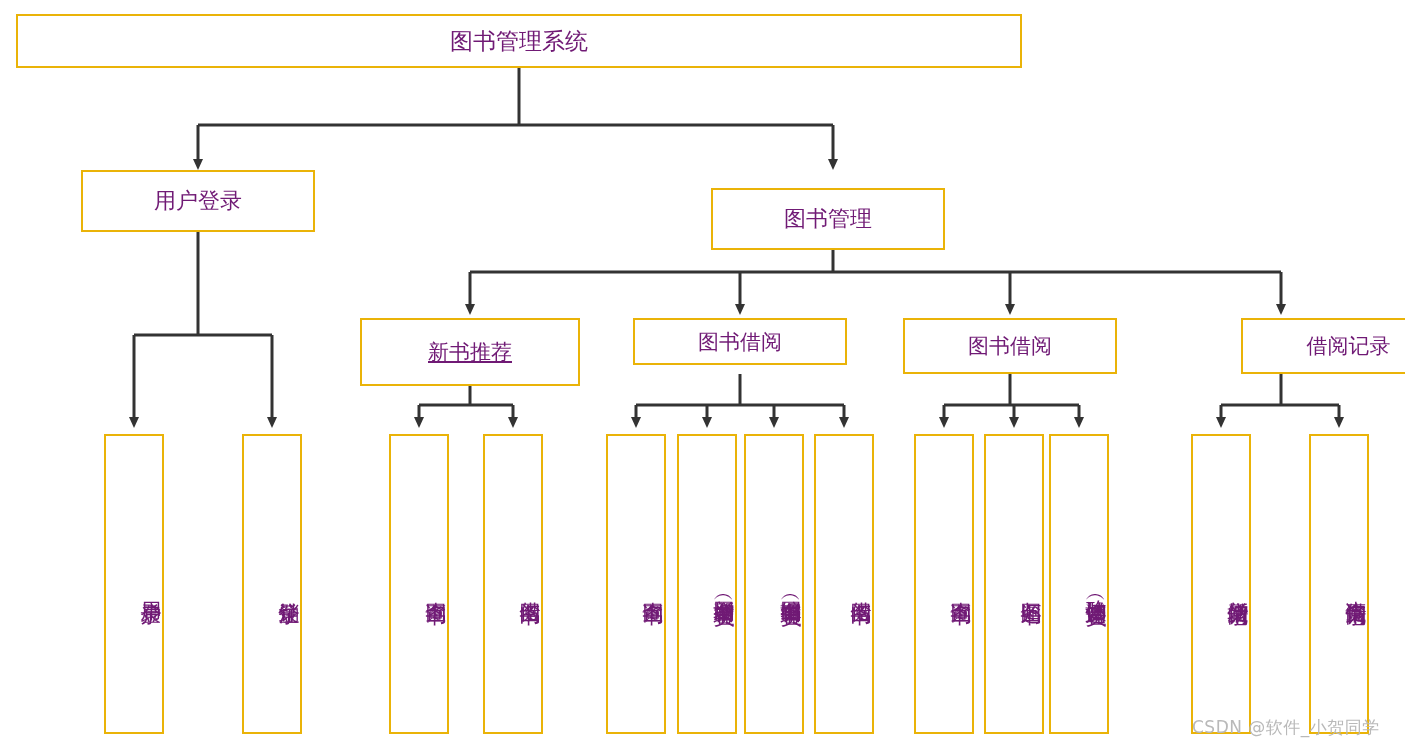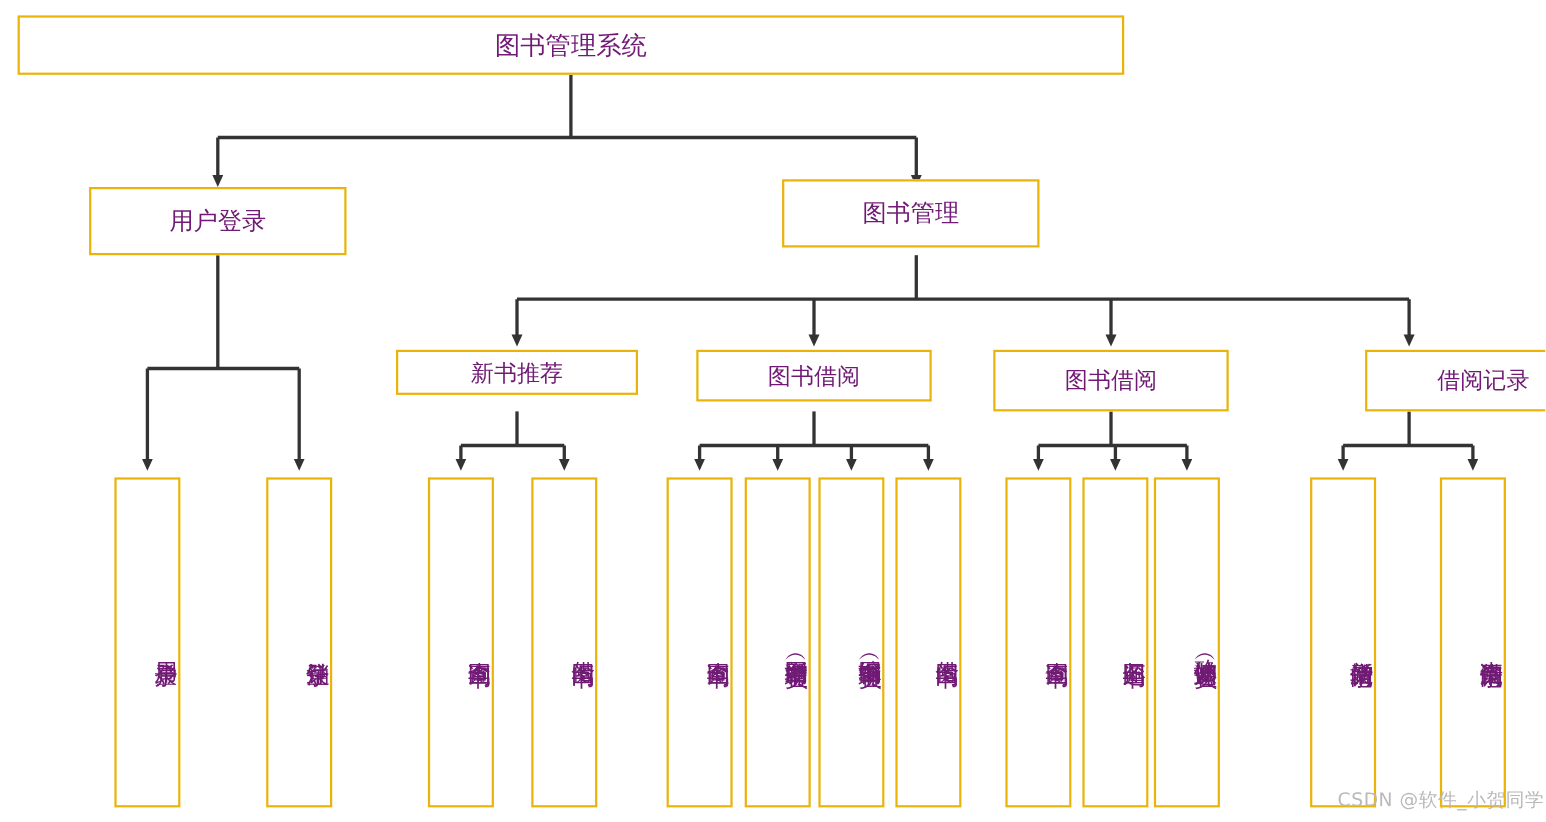--- a/index.html
+++ b/index.html
@@ -139,25 +139,25 @@
   </svg>
 
   <div class="node root" style="left:16px; top:14px; width:1006px; height:54px;">
     <span>图书管理系统</span>
   </div>
 
   <div class="node level2" style="left:81px; top:170px; width:234px; height:62px;">
     <span>用户登录</span>
   </div>
 
-  <div class="node level2" style="left:711px; top:163px; width:234px; height:62px;align-items:center;">
+  <div class="node level2" style="left:711px; top:188px; width:234px; height:62px;align-items:center;">
     <span>图书管理</span>
   </div>
 
-  <div class="node level3" style="left:360px; top:318px; width:220px; height:41px;">
+  <div class="node level3" style="left:360px; top:318px; width:220px; height:68px;text-decoration:underline;">
     <span>新书推荐</span>
   </div>
 
   <div class="node level3" style="left:633px; top:318px; width:214px; height:47px;">
     <span>图书借阅</span>
   </div>
 
   <div class="node level3" style="left:903px; top:318px; width:214px; height:56px;">
     <span>图书借阅</span>
   </div>
@@ -211,15 +211,15 @@
   </div>
 
   <div class="node leaf" style="left:1191px; top:434px; width:60px; height:300px;">
     <span class="cap">新增借阅记录</span>
   </div>
 
   <div class="node leaf" style="left:1309px; top:434px; width:60px; height:300px;">
     <span class="cap">查询借阅记录</span>
   </div>
 
-  <div class="watermark" style="left:1192px; top:716px;margin-left:24px;">CSDN @软件_小贺同学</div>
+  <div class="watermark" style="left:1192px; top:716px;">CSDN @软件_小贺同学</div>
 
 </div>
 
 </body></html>

